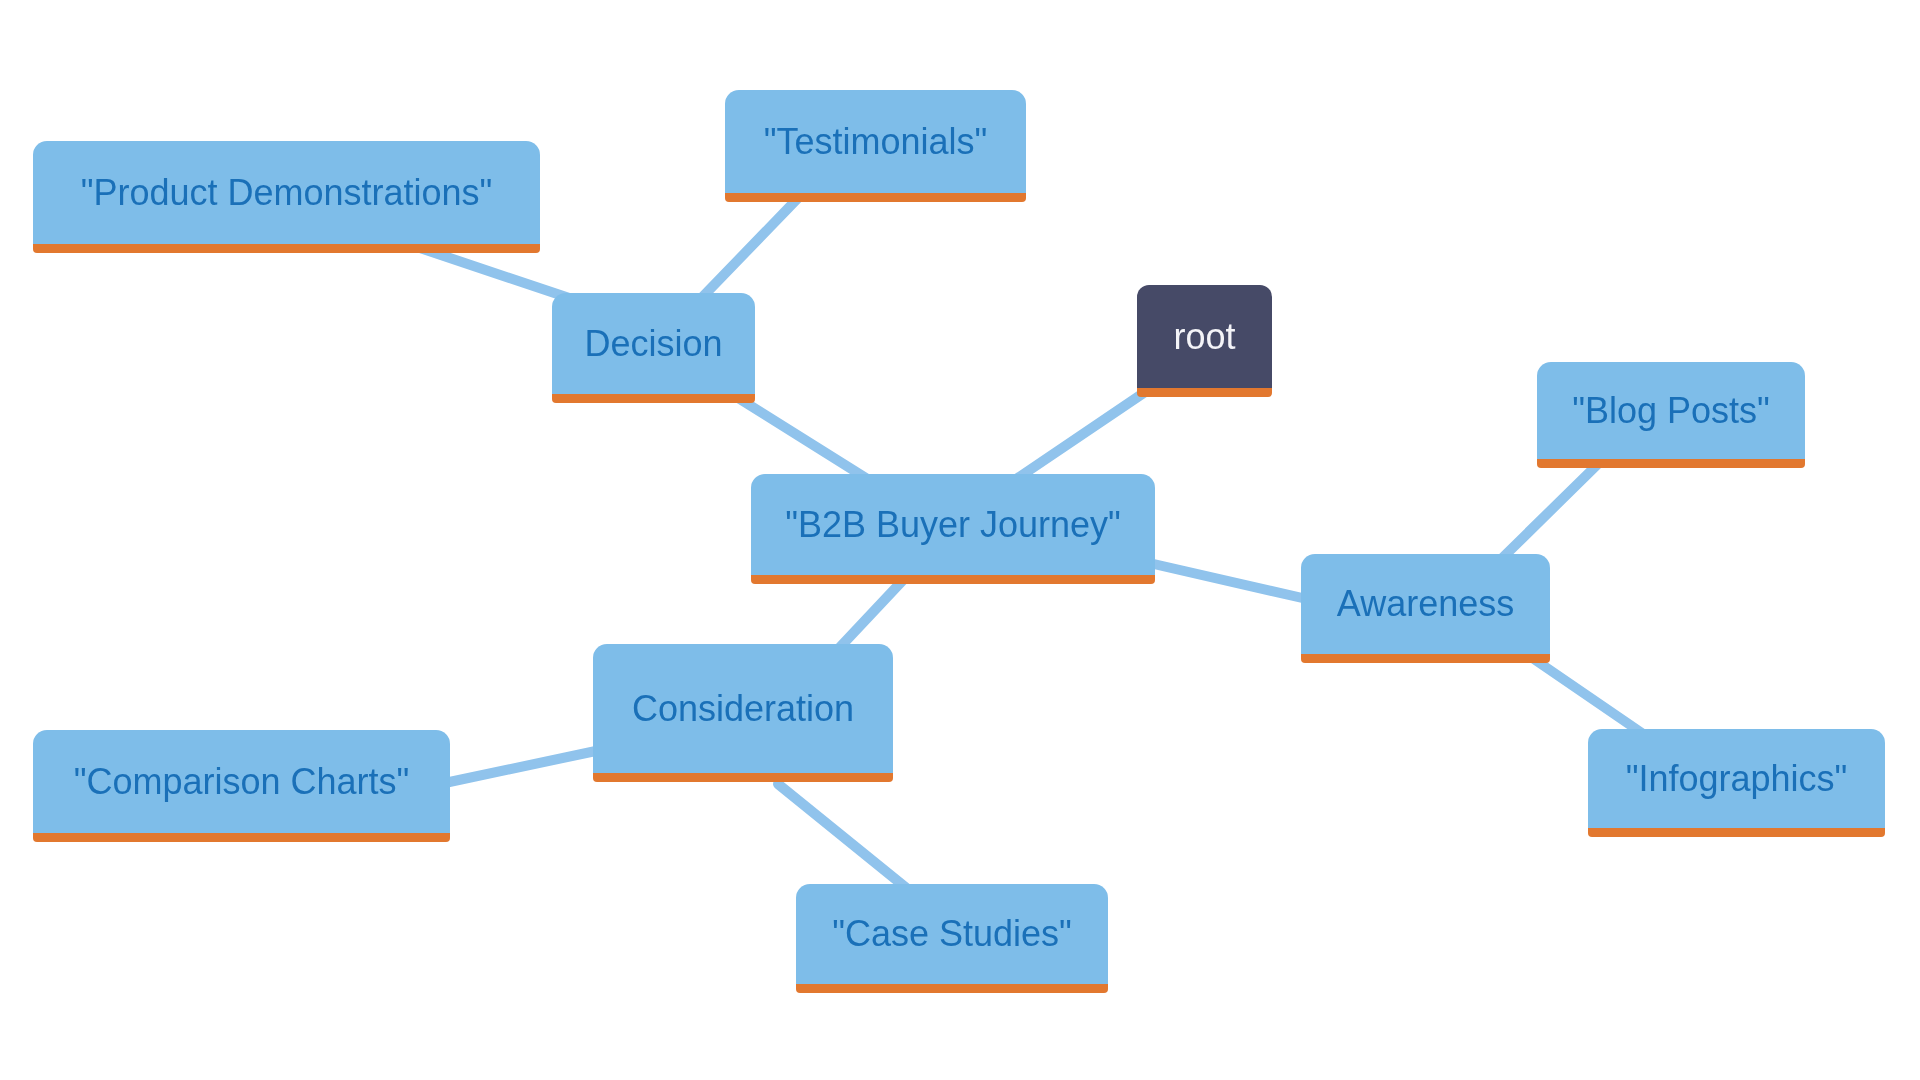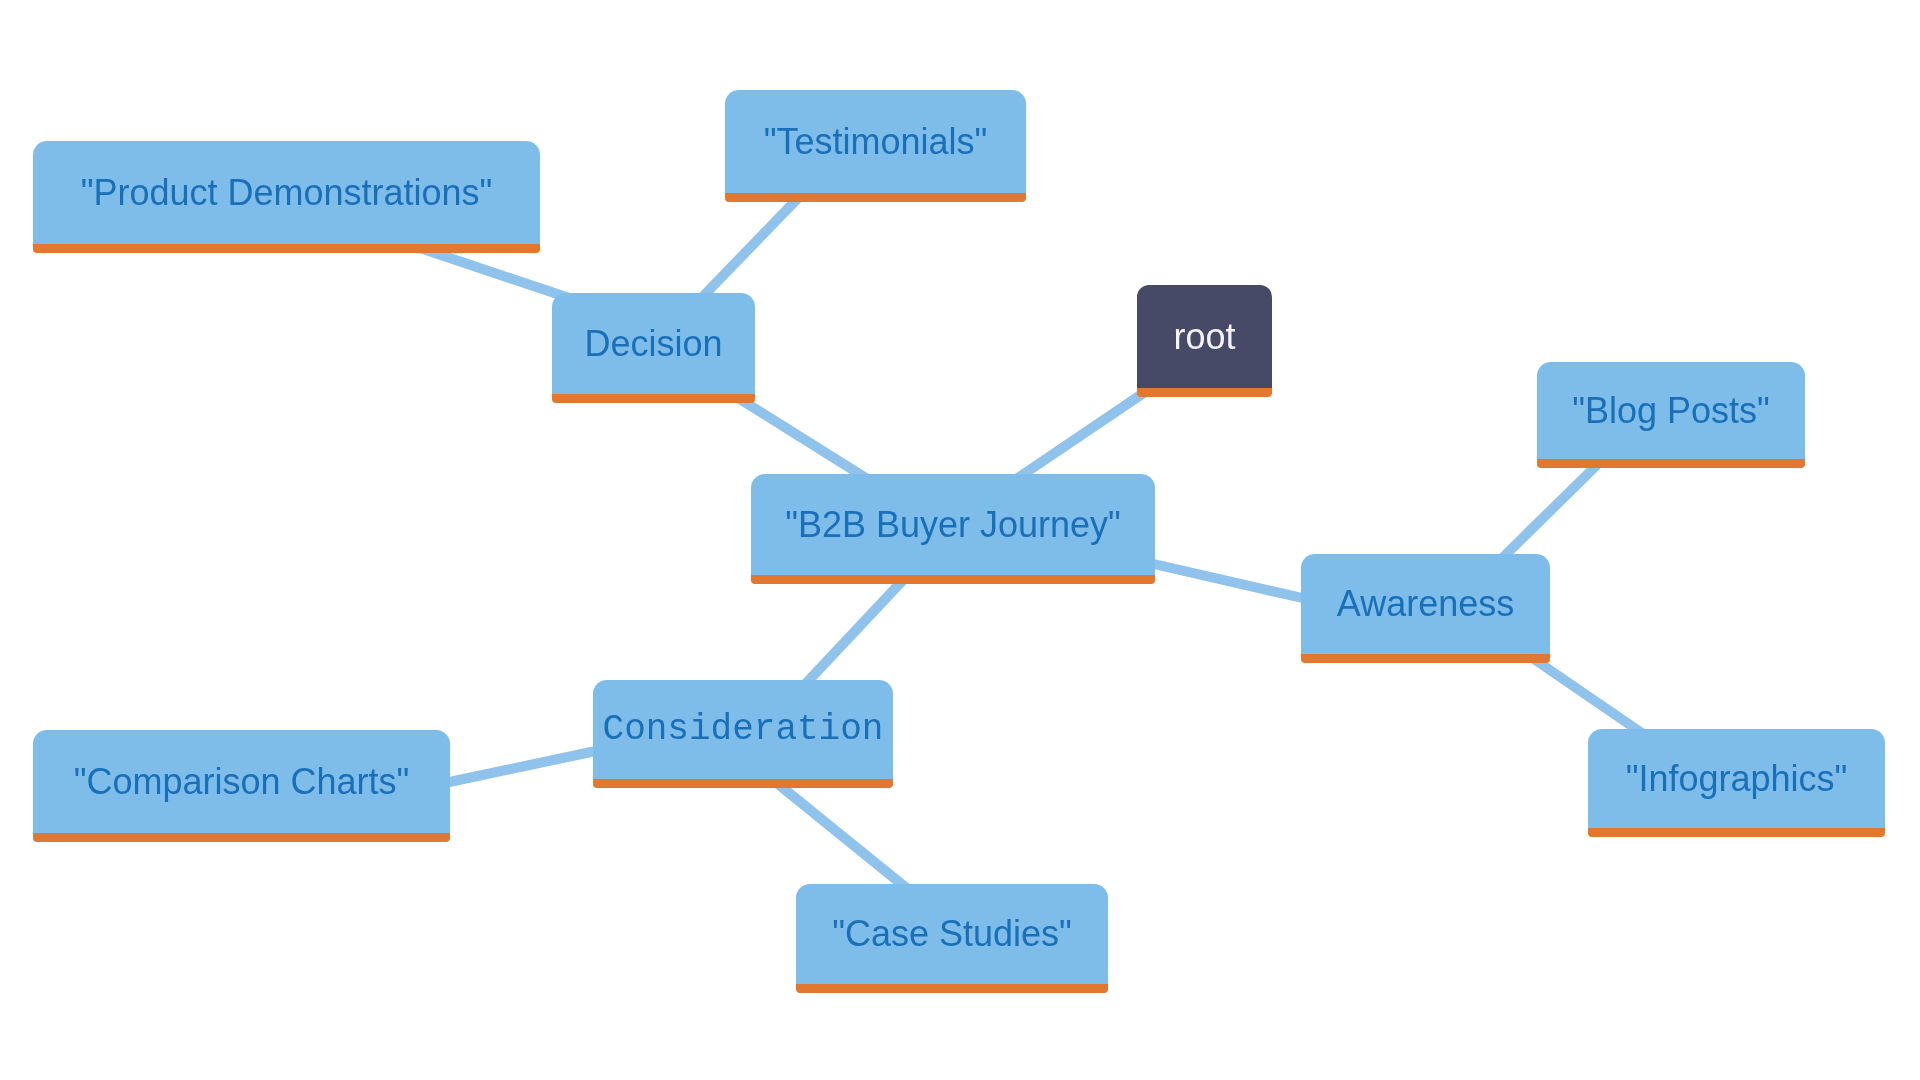--- a/index.html
+++ b/index.html
@@ -79,17 +79,17 @@
   <div class="node" style="left:751px; top:474px; width:404px; height:110px;">"B2B Buyer Journey"</div>
 
   <div class="node" style="left:1537px; top:362px; width:268px; height:106px;">"Blog Posts"</div>
 
   <div class="node" style="left:1301px; top:554px; width:249px; height:109px;text-align:center;">Awareness</div>
 
   <div class="node" style="left:1588px; top:729px; width:297px; height:108px;">"Infographics"</div>
 
   <div class="node" style="left:33px; top:730px; width:417px; height:112px;">"Comparison Charts"</div>
 
-  <div class="node" style="left:593px; top:680px; width:300px; height:108px;font-family:Liberation Mono, monospace;">Consideration</div>
+  <div class="node" style="left:593px; top:644px; width:300px; height:138px;">Consideration</div>
 
   <div class="node" style="left:796px; top:884px; width:312px; height:109px;">"Case Studies"</div>
 
 </div>
 
 </body></html>

